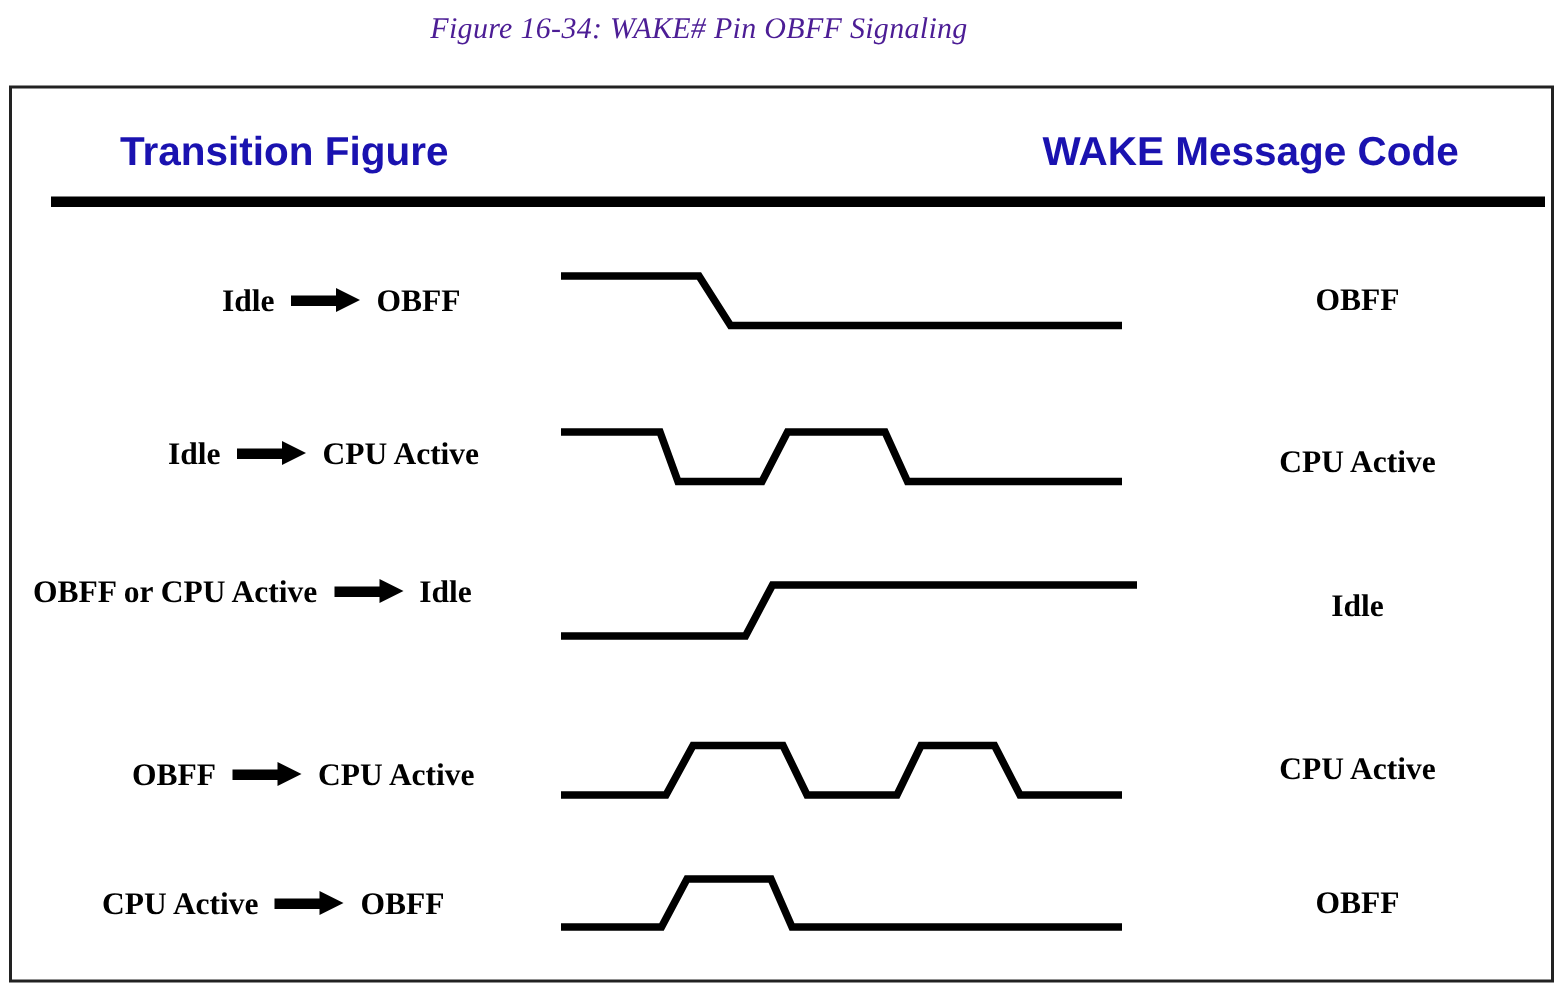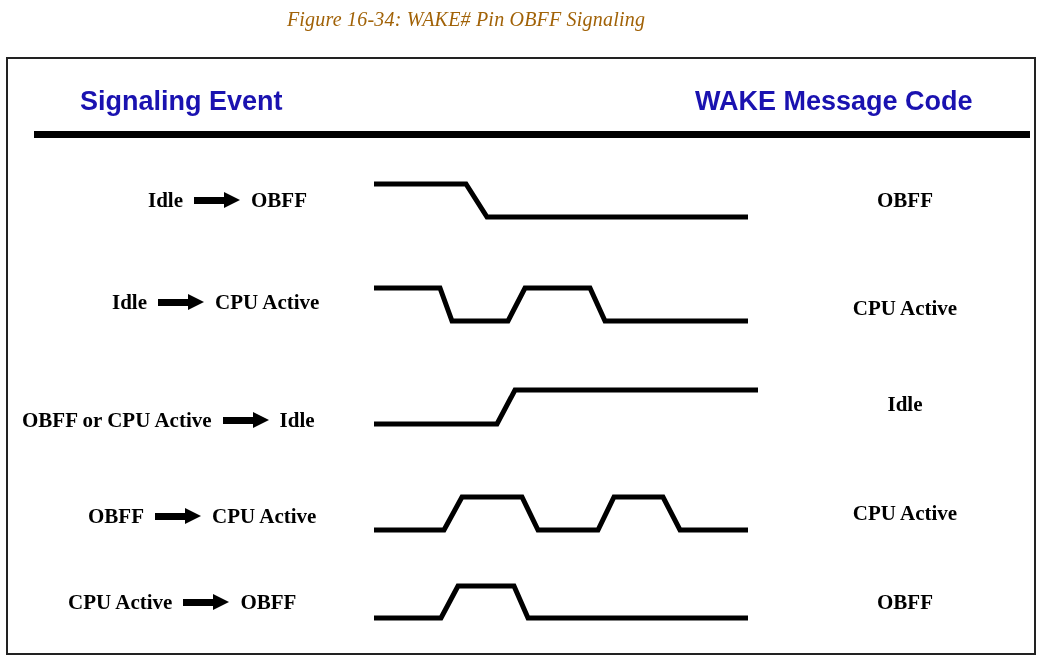--- a/index.html
+++ b/index.html
@@ -18,21 +18,21 @@
   
   .caption {
     position: absolute;
     left: 0;
     top: 8px;
     width: 932px;
     text-align: center;
     font-family: "Liberation Serif", serif;
     font-style: italic;
     font-size: 20px;
-    color: #a16207;
+    color: #4c1d95;
     letter-spacing: 0.2px;
   }
 
   
   .figure-frame {
     position: absolute;
     left: 6px;
     top: 57px;
     width: 1030px;
     height: 598px;
@@ -137,21 +137,21 @@
     stroke-linecap: butt;
   }
 </style>
 </head>
 <body>
 
 <div class="caption">Figure 16-34: WAKE# Pin OBFF Signaling</div>
 
 <div class="figure-frame"></div>
 
-<div class="col-header col-header-left">Signaling Event</div>
+<div class="col-header col-header-left">Transition Figure</div>
 <div class="col-header col-header-right">WAKE Message Code</div>
 
 <div class="header-rule"></div>
 
 <div class="row-label" style="left:148px; top:200px;">
   <span class="seg">Idle</span>
   <span class="arrow">
       <span class="shaft"></span>
       <span class="head"></span>
     </span>
@@ -162,21 +162,21 @@
 <div class="row-label" style="left:112px; top:302px;">
   <span class="seg">Idle</span>
   <span class="arrow">
       <span class="shaft"></span>
       <span class="head"></span>
     </span>
   <span class="seg">CPU Active</span>
 </div>
 <div class="msg-code" style="top:308px;">CPU Active</div>
 
-<div class="row-label" style="left:22px; top:420px;text-align:right;">
+<div class="row-label" style="left:22px; top:394px;text-align:right;">
   <span class="seg">OBFF or CPU Active</span>
   <span class="arrow">
       <span class="shaft"></span>
       <span class="head"></span>
     </span>
   <span class="seg">Idle</span>
 </div>
 <div class="msg-code" style="top:404px;">Idle</div>
 
 <div class="row-label" style="left:88px; top:516px;">

